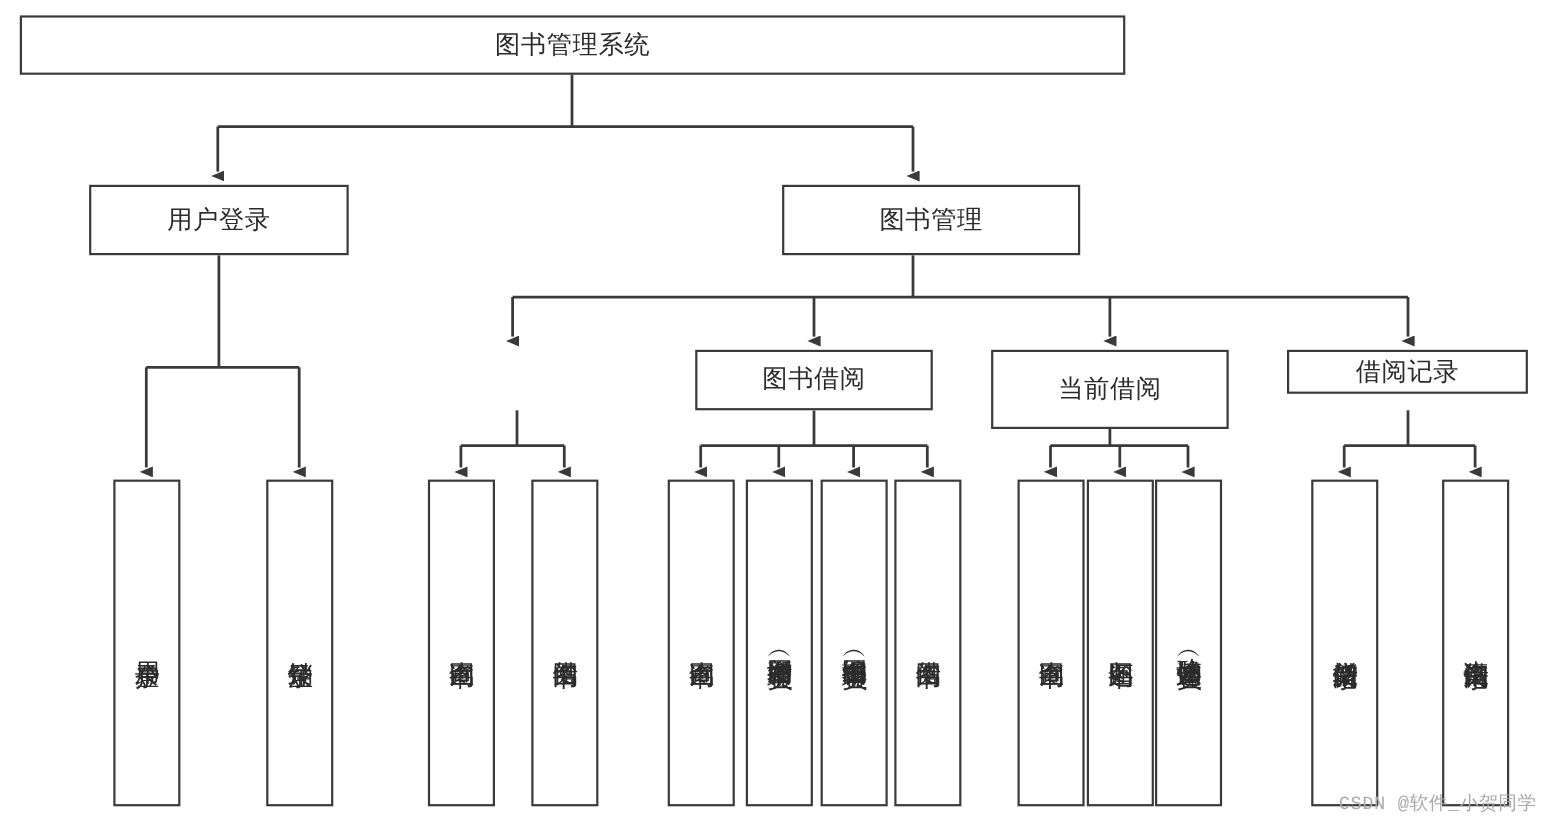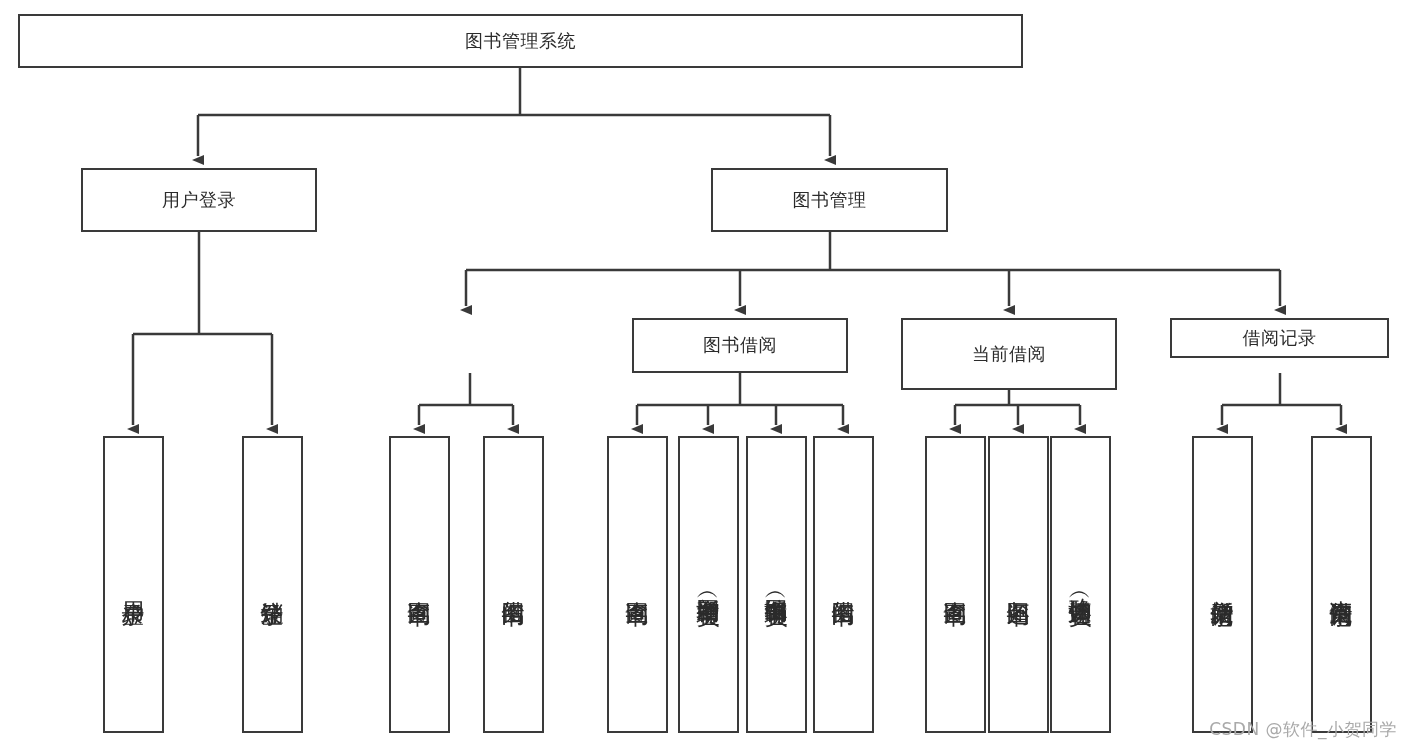--- a/index.html
+++ b/index.html
@@ -28,21 +28,21 @@
     position: absolute;
     box-sizing: border-box;
     border: 2.5px solid #3a3a3a;
     background: #ffffff;
     display: flex;
     align-items: center;
     justify-content: center;
     color: #2b2b2b;
   }
   .node .lbl {
-    font-size: 18px;
+    font-size: 23px;
     line-height: 1.15;
     letter-spacing: 0.5px;
     white-space: nowrap;
   }
   .node.leaf {
     align-items: center;
     justify-content: center;
   }
   .node.leaf .lbl {
     writing-mode: vertical-rl;
@@ -56,20 +56,21 @@
   }
   .watermark {
     position: absolute;
     right: 8px;
     bottom: 6px;
     font-size: 17px;
     color: #a9a9a9;
     letter-spacing: 0.5px;
     white-space: nowrap;
     pointer-events: none;
+    font-family: Liberation Mono, monospace;
   }
 </style>
 </head>
 <body>
 
 <div id="canvas">
 
   <svg id="edges" viewBox="0 0 1405 747">
     <defs>
       <marker id="arrow" markerWidth="10" markerHeight="12" refX="1" refY="6" orient="auto" markerUnits="userSpaceOnUse">
@@ -121,21 +122,21 @@
     </g>
   </svg>
 
   <div class="node" style="left:18px; top:14px; width:1005px; height:54px;">
     <span class="lbl">图书管理系统</span>
   </div>
 
   <div class="node" style="left:81px; top:168px; width:236px; height:64px;">
     <span class="lbl">用户登录</span>
   </div>
-  <div class="node" style="left:711px; top:168px; width:237px; height:64px;">
+  <div class="node" style="left:711px; top:168px; width:271px; height:64px;">
     <span class="lbl">图书管理</span>
   </div>
 
   <div class="node" style="left:632px; top:318px; width:216px; height:55px;">
     <span class="lbl">图书借阅</span>
   </div>
   <div class="node" style="left:901px; top:318px; width:216px; height:72px;">
     <span class="lbl">当前借阅</span>
   </div>
   <div class="node" style="left:1170px; top:318px; width:219px; height:40px;">

